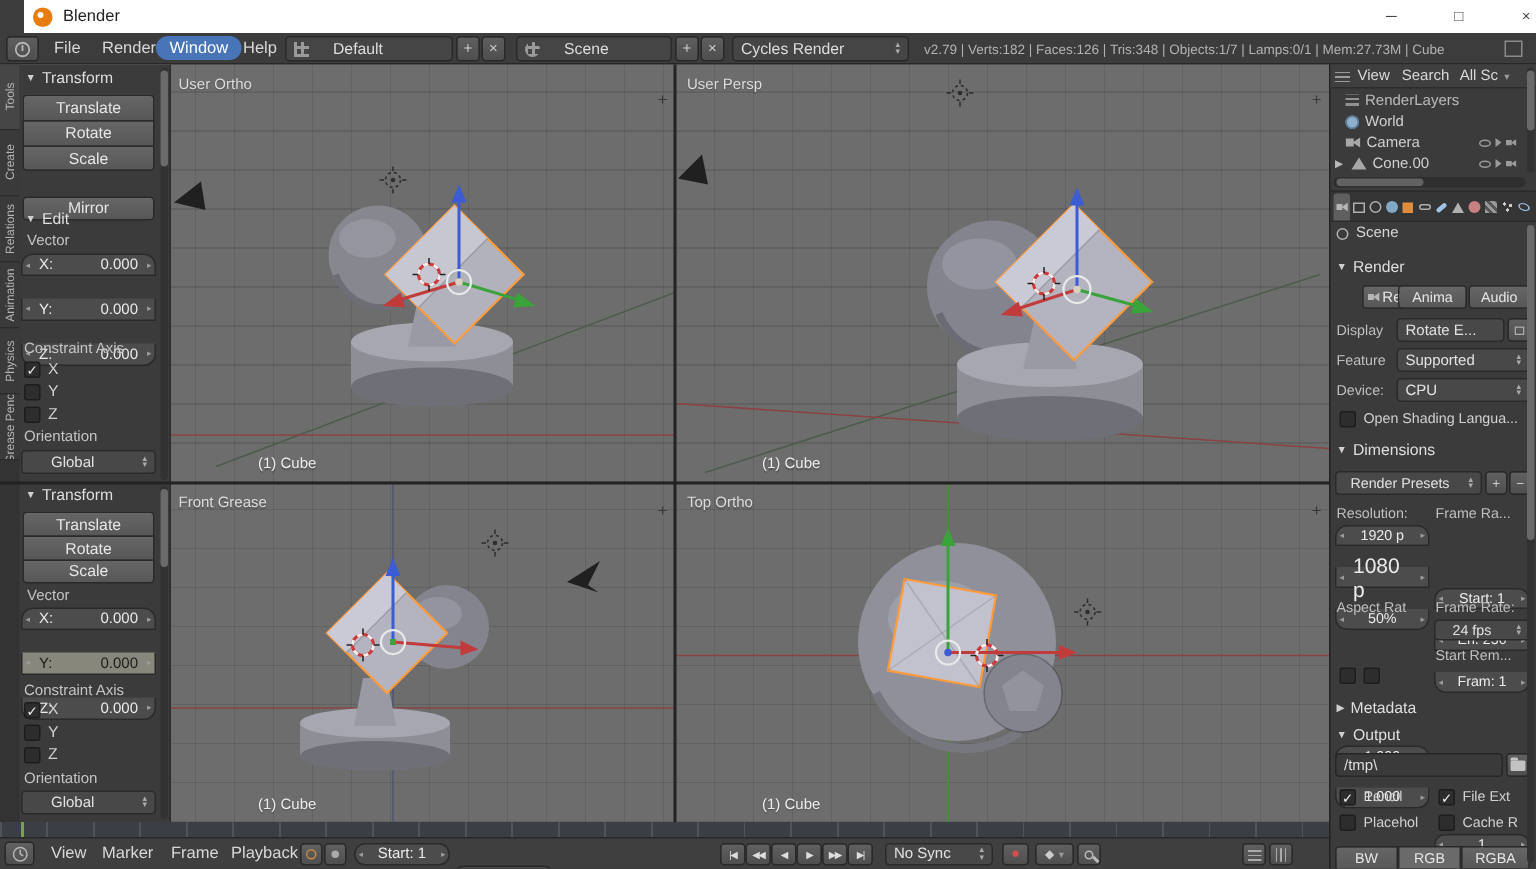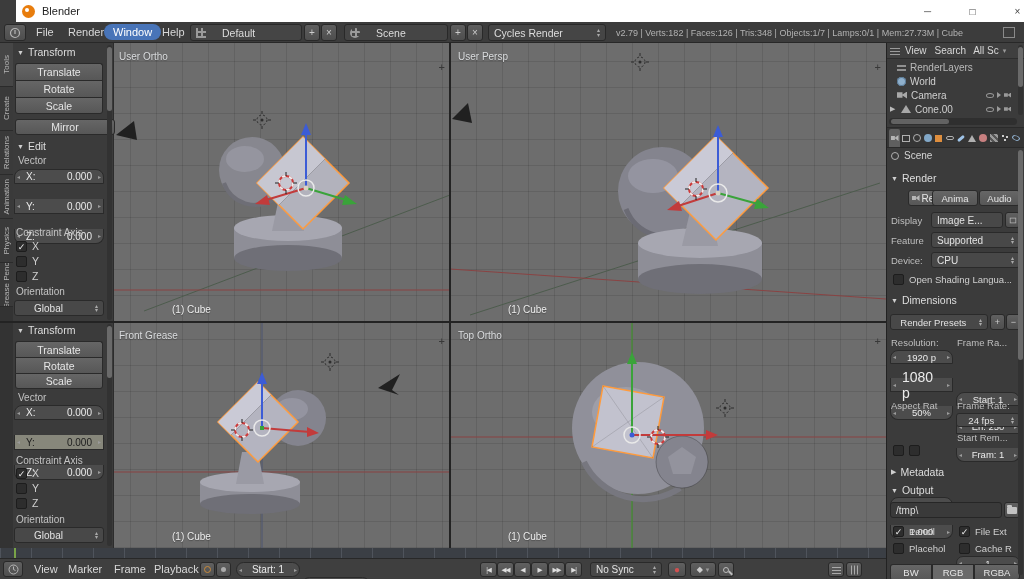--- a/index.html
+++ b/index.html
@@ -209,21 +209,21 @@
           <span>Grease Pencil</span>
         </div>
     </div>
     <div class="a ph" style="left:17px;top:3px">
         <span class="tri">▼</span>
         <span>Transform</span>
       </div>
     <div class="a btn gt" style="left:15px;top:20px;width:88px;height:17px">Translate</div>
     <div class="a btn gm" style="left:15px;top:37px;width:88px;height:17px">Rotate</div>
     <div class="a btn gb" style="left:15px;top:54px;width:88px;height:17px">Scale</div>
-    <div class="a btn" style="left:15px;top:76px;width:100px;height:16px">Mirror</div>
+    <div class="a btn" style="left:15px;top:88px;width:88px;height:16px">Mirror</div>
     <div class="a ph" style="left:17px;top:97px">
         <span class="tri">▼</span>
         <span>Edit</span>
       </div>
     <div class="a lbl" style="left:18px;top:112px">Vector</div>
     <div class="a pill rt" style="left:14px;top:126px;width:90px;height:15px">
         <span>X:</span>
         <span>0.000</span>
       </div>
     <div class="a pill rm" style="left:14px;top:141px;width:90px;height:15px">
@@ -624,21 +624,21 @@
       <span>Rend</span>
     </div>
   <div class="a btn" style="left:45px;top:147px;width:46px;height:16px;font-size:9.5px">
       <span>Anima</span>
     </div>
   <div class="a btn" style="left:92px;top:147px;width:41px;height:16px;font-size:9.5px">
       <span>Audio</span>
     </div>
   <span class="a plbl" style="left:4px;top:172px">Display</span>
   <div class="a dd" style="left:44px;top:169px;width:72px;height:16px">
-      <span style="white-space:nowrap;overflow:hidden">Image E...</span>
+      <span style="white-space:nowrap;overflow:hidden">Rotate E...</span>
     </div>
   <div class="a smallbtn" style="left:118px;top:169px;width:15px;height:16px">
       <span class="s-img" style="transform:scale(.8)"></span>
     </div>
   <span class="a plbl" style="left:4px;top:192px">Feature</span>
   <div class="a dd" style="left:44px;top:189px;width:89px;height:16px">
       <span>Supported</span>
       <span class="updown">
         <span>▴</span>
         <span>▾</span>

